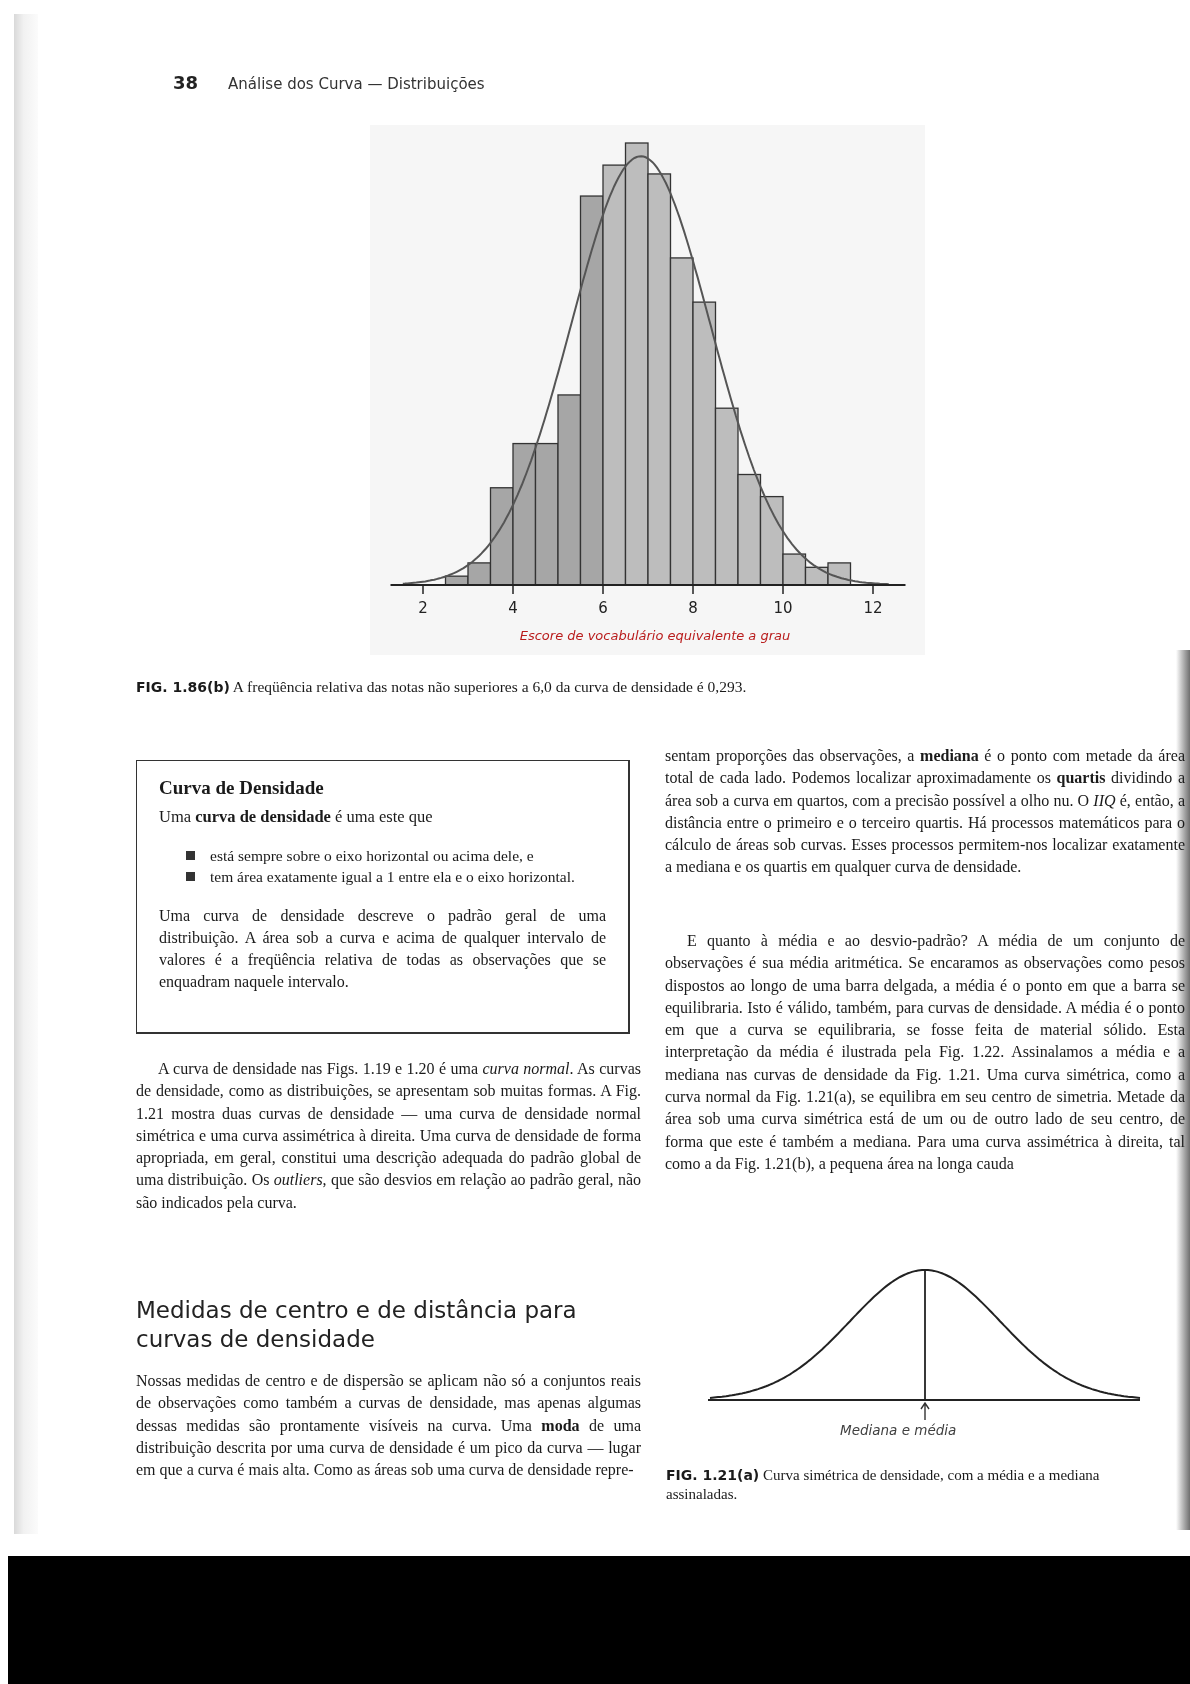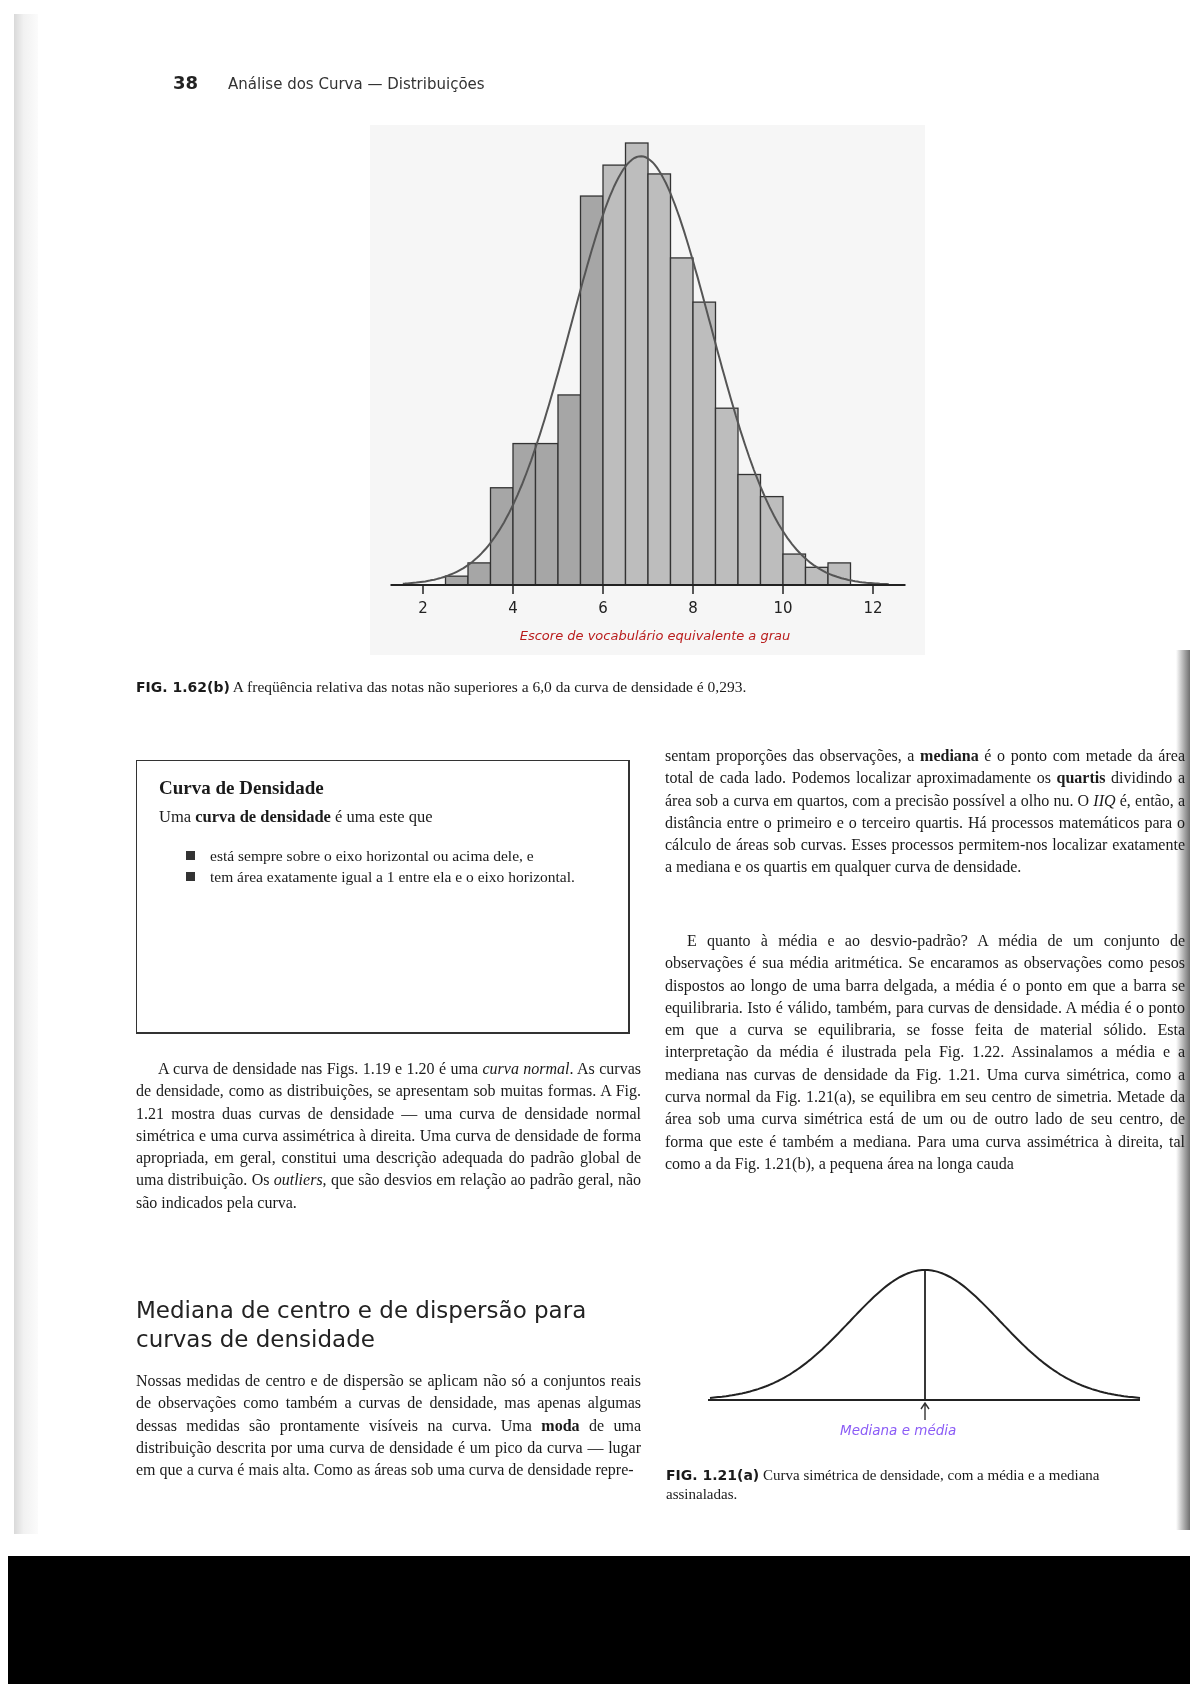--- a/index.html
+++ b/index.html
@@ -51,21 +51,21 @@
   .indent { text-indent: 22px; }
   .section-title {
     position: absolute; left: 136px; top: 1296px; width: 520px;
     font-family: "DejaVu Sans", sans-serif; font-size: 23px; line-height: 29px; color: #222;
   }
   .col-right { position: absolute; left: 665px; width: 520px; }
 
   #normal-fig { position: absolute; left: 690px; top: 1240px; width: 470px; height: 200px; }
   .normal-label {
     position: absolute; left: 840px; top: 1422px; font-family: "DejaVu Sans", sans-serif;
-    font-style: italic; font-size: 13.5px; color: #8b5cf6;
+    font-style: italic; font-size: 13.5px; color: #404040;
   }
   .caption-a { position: absolute; left: 666px; top: 1466px; width: 470px; font-size: 15px; line-height: 19px; }
 </style>
 </head>
 <body>
 
 <div class="gutter"></div>
 <div class="right-edge"></div>
 
 <div class="header">
@@ -109,37 +109,38 @@
       <text x="693" y="613" text-anchor="middle" font-family="&quot;DejaVu Sans&quot;, sans-serif" font-size="15" fill="#222">8</text>
       <line x1="783" x2="783" y1="585" y2="594" stroke="#222" stroke-width="1.5"></line>
       <text x="783" y="613" text-anchor="middle" font-family="&quot;DejaVu Sans&quot;, sans-serif" font-size="15" fill="#222">10</text>
       <line x1="873" x2="873" y1="585" y2="594" stroke="#222" stroke-width="1.5"></line>
       <text x="873" y="613" text-anchor="middle" font-family="&quot;DejaVu Sans&quot;, sans-serif" font-size="15" fill="#222">12</text>
     </g>
 </svg>
 <div class="axis-label">Escore de vocabulário equivalente a grau</div>
 
 <div class="caption-b">
-  <span class="fig-label">FIG. 1.62(b)</span><span> A freqüência relativa das notas não superiores a 6,0 da curva de densidade é 0,293.</span>
+  <span class="fig-label">FIG. 1.86(b)</span><span> A freqüência relativa das notas não superiores a 6,0 da curva de densidade é 0,293.</span>
 </div>
 
 <div class="box">
   <div class="box-title">Curva de Densidade</div>
   <div class="box-intro"><span>Uma </span><b>curva de densidade</b><span> é uma este que</span></div>
   <ul>
     <li><span class="bullet"></span><span>está sempre sobre o eixo horizontal ou acima dele, e</span></li>
     <li><span class="bullet"></span><span>tem área exatamente igual a 1 entre ela e o eixo horizontal.</span></li>
   </ul>
+  <div class="box-para">Uma curva de densidade descreve o padrão geral de uma distribuição. A área sob a curva e acima de qualquer intervalo de valores é a freqüência relativa de todas as observações que se enquadram naquele intervalo.</div>
 </div>
 
 <div class="col-left" style="top:1058px;">
   <p class="p-text indent"><span>A curva de densidade nas Figs. 1.19 e 1.20 é uma </span><i>curva normal</i><span>. As curvas de densidade, como as distribuições, se apresentam sob muitas formas. A Fig. 1.21 mostra duas curvas de densidade — uma curva de densidade normal simétrica e uma curva assimétrica à direita. Uma curva de densidade de forma apropriada, em geral, constitui uma descrição adequada do padrão global de uma distribuição. Os </span><i>outliers</i><span>, que são desvios em relação ao padrão geral, não são indicados pela curva.</span></p>
 </div>
 
-<div class="section-title">Mediana de centro e de dispersão para curvas de densidade</div>
+<div class="section-title">Medidas de centro e de distância para curvas de densidade</div>
 
 <div class="col-left" style="top:1370px;">
   <p class="p-text"><span>Nossas medidas de centro e de dispersão se aplicam não só a conjuntos reais de observações como também a curvas de densidade, mas apenas algumas dessas medidas são prontamente visíveis na curva. Uma </span><b>moda</b><span> de uma distribuição descrita por uma curva de densidade é um pico da curva — lugar em que a curva é mais alta. Como as áreas sob uma curva de densidade repre-</span></p>
 </div>
 
 <div class="col-right" style="top:745px;">
   <p class="p-text"><span>sentam proporções das observações, a </span><b>mediana</b><span> é o ponto com metade da área total de cada lado. Podemos localizar aproximadamente os </span><b>quartis</b><span> dividindo a área sob a curva em quartos, com a precisão possível a olho nu. O </span><i>IIQ</i><span> é, então, a distância entre o primeiro e o terceiro quartis. Há processos matemáticos para o cálculo de áreas sob curvas. Esses processos permitem-nos localizar exatamente a mediana e os quartis em qualquer curva de densidade.</span></p>
 </div>
 
 <div class="col-right" style="top:930px;">

